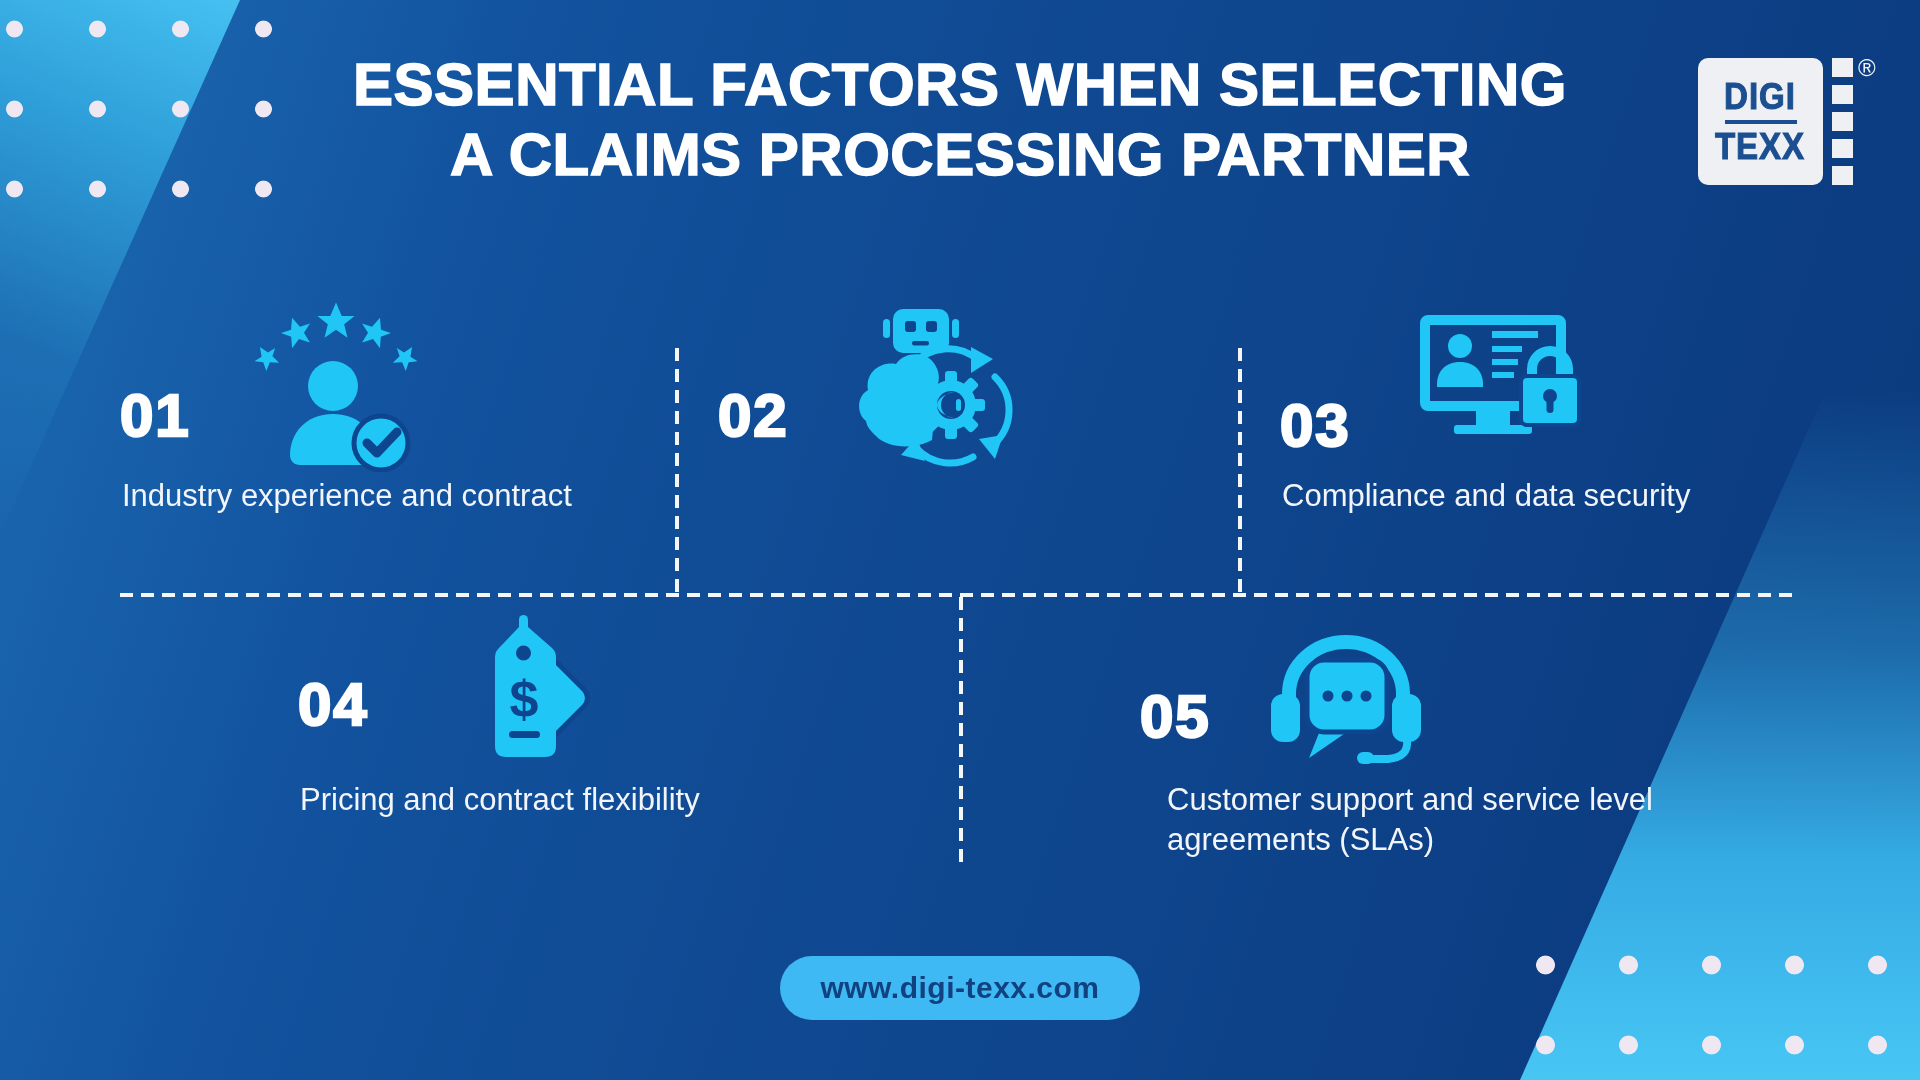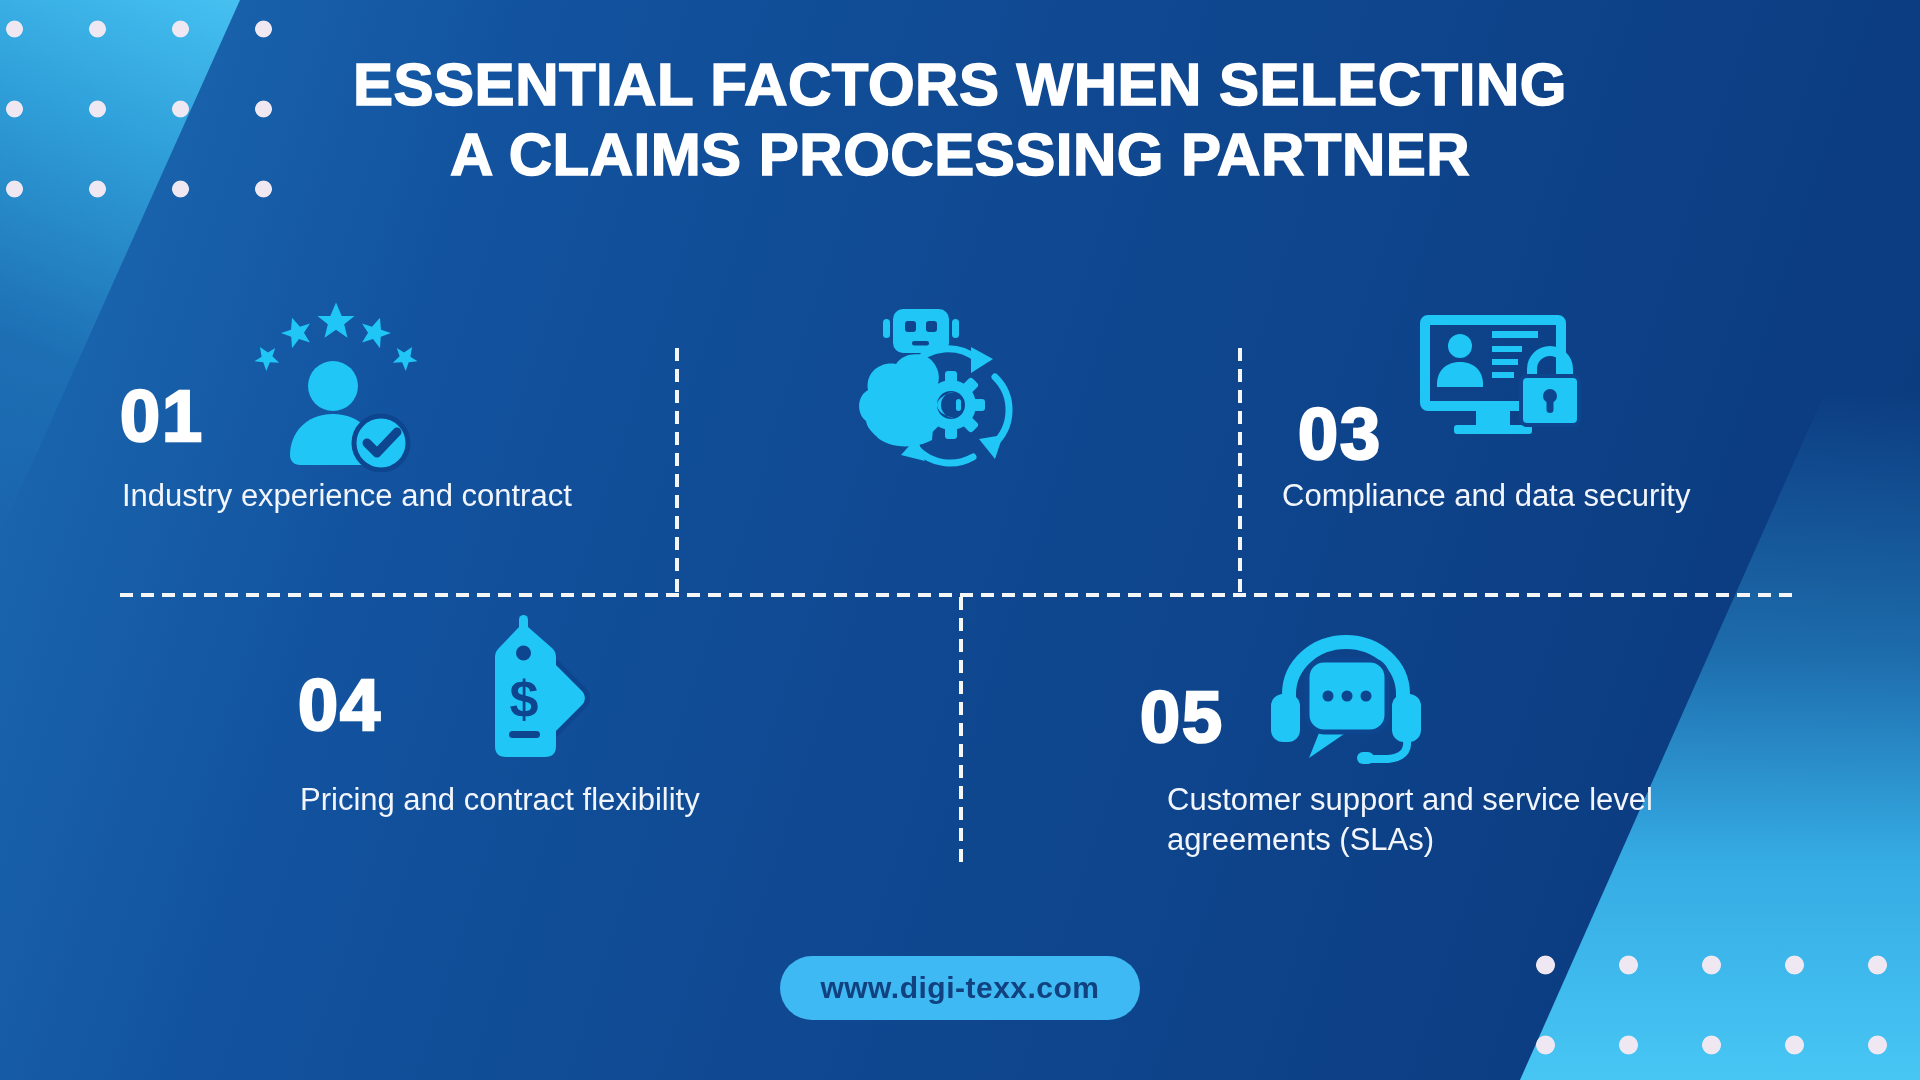--- a/index.html
+++ b/index.html
@@ -44,21 +44,21 @@
     background:#eef0f4;display:flex;flex-direction:column;justify-content:center;align-items:center;
   }
   .logo-word{font-size:36px;font-weight:bold;color:#1b4f91;line-height:36px;letter-spacing:1px;transform:scaleX(.92);-webkit-text-stroke:1px #1b4f91;}
   .logo-rule{width:72px;height:4px;background:#1b4f91;margin:5px 0;border:none;}
   .logo-strip{position:absolute;left:134px;top:2px;width:21px;height:127px;display:flex;flex-direction:column;justify-content:space-between;}
   .logo-strip span{display:block;width:21px;height:19px;background:#eef0f4;}
   .logo-reg{position:absolute;left:160px;top:0;color:#f2f4f8;font-size:24px;line-height:24px;}
   
   .item{position:absolute;}
   .num{
-    position:absolute;color:#ffffff;font-size:72px;line-height:90px;font-weight:bold;
+    position:absolute;color:#ffffff;font-size:60px;line-height:90px;font-weight:bold;
     -webkit-text-stroke:2.5px #ffffff;letter-spacing:2px;
   }
   .label{position:absolute;color:#f2f6fc;font-size:31px;line-height:40px;font-weight:normal;}
   .nowrap{white-space:nowrap;}
   .icon{position:absolute;}
   
   .dash-h{position:absolute;height:4px;background:repeating-linear-gradient(90deg,#f5f6f8 0 13px,rgba(0,0,0,0) 13px 21px);}
   .dash-v{position:absolute;width:4px;background:repeating-linear-gradient(180deg,#f5f6f8 0 13px,rgba(0,0,0,0) 13px 21px);}
   
   .pill{
@@ -75,20 +75,35 @@
   <div class="tri-tl"></div>
   <div class="tri-br"></div>
   <div class="dots dots-tl"></div>
   <div class="dots dots-br"></div>
 
   <h1 class="title">
     <span>ESSENTIAL FACTORS WHEN SELECTING</span><br>
     <span>A CLAIMS PROCESSING PARTNER</span>
   </h1>
 
+  <div class="logo">
+    <div class="logo-card">
+      <span class="logo-word">DIGI</span>
+      <hr class="logo-rule">
+      <span class="logo-word">TEXX</span>
+    </div>
+    <div class="logo-strip">
+      <span></span>
+        <span></span>
+        <span></span>
+        <span></span>
+        <span></span>
+    </div>
+    <span class="logo-reg">®</span>
+  </div>
 
   <div class="dash-h" style="left:120px;top:593px;width:1675px;"></div>
   <div class="dash-v" style="left:675px;top:348px;height:246px;"></div>
   <div class="dash-v" style="left:1238px;top:348px;height:246px;"></div>
   <div class="dash-v" style="left:959px;top:597px;height:268px;"></div>
 
   <div class="item" style="left:120px;top:300px;width:560px;height:230px;">
     <div class="num" style="left:0;top:71px;">01</div>
     <svg class="icon" style="left:125px;top:2px;" width="182" height="170" viewBox="0 0 182 170">
       <defs>
@@ -103,20 +118,21 @@
         <circle cx="88" cy="84" r="25"></circle>
         <path d="M88 112 c-28 0 -43 20 -43 41 0 6 4 10 10 10 h66 c6 0 10 -4 10 -10 0 -21 -15 -41 -43 -41 z"></path>
         <circle cx="136" cy="141" r="27" stroke="#0d468f" stroke-width="5"></circle>
       </g>
       <path d="M122 141 l10 10 l20 -21" fill="none" stroke="#0d468f" stroke-width="9" stroke-linecap="round" stroke-linejoin="round"></path>
     </svg>
     <div class="label nowrap" style="left:2px;top:176px;">Industry experience and contract</div>
   </div>
 
   <div class="item" style="left:718px;top:300px;width:420px;height:260px;">
+    <div class="num" style="left:0;top:71px;">02</div>
     <svg class="icon" style="left:135px;top:3px;" width="162" height="166" viewBox="0 0 162 166">
       <g fill="#1fc6f6">
         <rect x="40" y="6" width="56" height="44" rx="10"></rect>
         <rect x="30" y="16" width="7" height="19" rx="3.5"></rect>
         <rect x="99" y="16" width="7" height="19" rx="3.5"></rect>
         <path d="M13 118 c-9 -7 -10 -24 2 -31 -3 -18 13 -29 28 -26 8 -12 28 -13 37 -2 7 9 7 17 4 25 l-5 53 c-18 10 -45 8 -56 -4 -6 -6 -9 -9 -10 -15 z"></path>
       </g>
       <g fill="#0d468f">
         <rect x="52" y="18" width="11" height="11" rx="3"></rect>
         <rect x="73" y="18" width="11" height="11" rx="3"></rect>
@@ -143,21 +159,21 @@
       <g fill="#1fc6f6">
         <path d="M118 44 L140 56 L118 70 Z"></path>
         <path d="M150 132 L142 156 L126 136 Z"></path>
         <path d="M72 158 L48 152 L64 134 Z"></path>
         <path d="M58 96 L72 92 L68 108 Z"></path>
       </g>
     </svg>
   </div>
 
   <div class="item" style="left:1280px;top:300px;width:560px;height:230px;">
-    <div class="num" style="left:0;top:89px;margin-left:18px;">03</div>
+    <div class="num" style="left:0;top:81px;">03</div>
     <svg class="icon" style="left:140px;top:15px;" width="168" height="138" viewBox="0 0 168 138">
       <rect x="5" y="5" width="136" height="86" rx="3" fill="none" stroke="#1fc6f6" stroke-width="10"></rect>
       <g fill="#1fc6f6">
         <circle cx="40" cy="31" r="12"></circle>
         <path d="M40 47 c-15 0 -23 10 -23 22 v3 h46 v-3 c0 -12 -8 -22 -23 -22 z"></path>
         <rect x="72" y="16" width="46" height="7"></rect>
         <rect x="72" y="31" width="30" height="6"></rect>
         <rect x="72" y="44" width="26" height="6"></rect>
         <rect x="72" y="57" width="22" height="6"></rect>
         <rect x="56" y="91" width="34" height="19"></rect>

